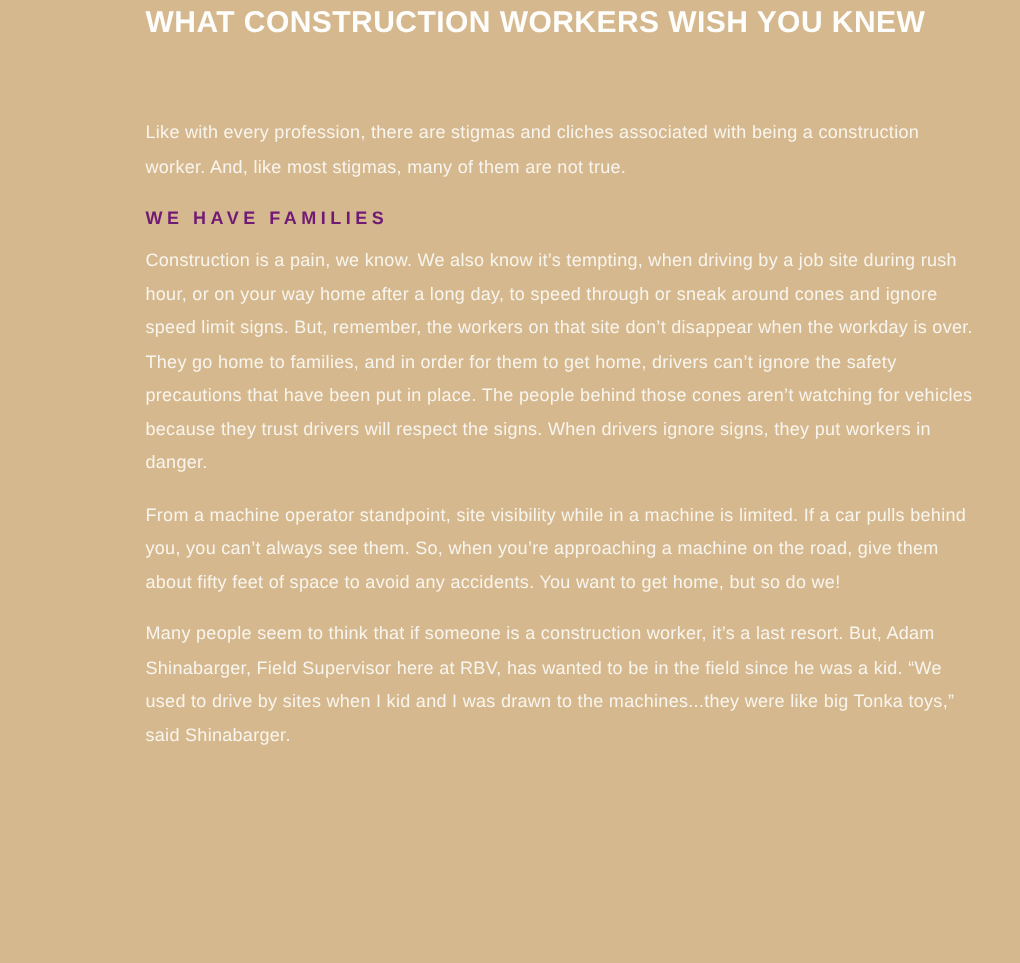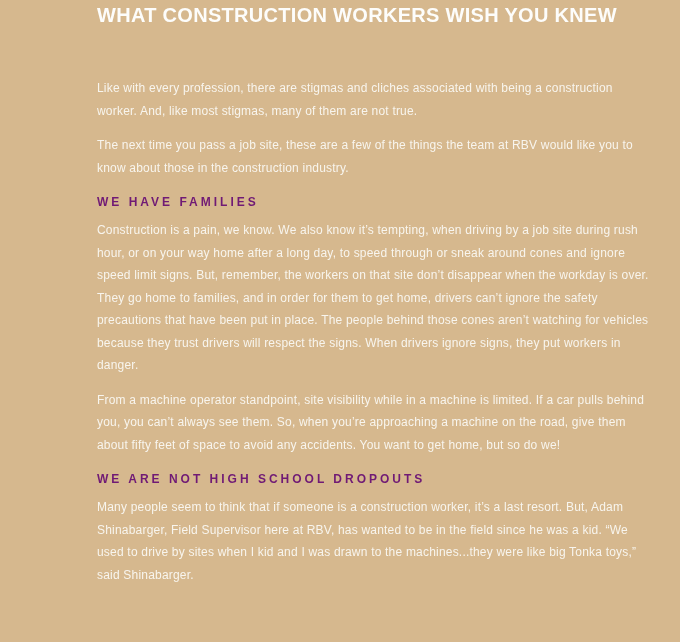--- a/index.html
+++ b/index.html
@@ -46,25 +46,23 @@
 </style>
 </head>
 <body>
 
 <div class="article">
 
   <h1 class="page-title">WHAT CONSTRUCTION WORKERS WISH YOU KNEW</h1>
 
   <p class="body-para">Like with every profession, there are stigmas and cliches associated with being a construction worker. And, like most stigmas, many of them are not true.</p>
 
-  <p class="body-para">The next time you pass a job site, these are a few of the things the team at RBV would like you to know about those in the construction industry.</p>
 
   <h2 class="section-heading">WE HAVE FAMILIES</h2>
 
   <p class="body-para">Construction is a pain, we know. We also know it’s tempting, when driving by a job site during rush hour, or on your way home after a long day, to speed through or sneak around cones and ignore speed limit signs. But, remember, the workers on that site don’t disappear when the workday is over. They go home to families, and in order for them to get home, drivers can’t ignore the safety precautions that have been put in place. The people behind those cones aren’t watching for vehicles because they trust drivers will respect the signs. When drivers ignore signs, they put workers in danger.</p>
 
   <p class="body-para">From a machine operator standpoint, site visibility while in a machine is limited. If a car pulls behind you, you can’t always see them. So, when you’re approaching a machine on the road, give them about fifty feet of space to avoid any accidents. You want to get home, but so do we!</p>
 
-  <h2 class="section-heading">WE ARE NOT HIGH SCHOOL DROPOUTS</h2>
 
   <p class="body-para">Many people seem to think that if someone is a construction worker, it’s a last resort. But, Adam Shinabarger, Field Supervisor here at RBV, has wanted to be in the field since he was a kid. “We used to drive by sites when I kid and I was drawn to the machines...they were like big Tonka toys,” said Shinabarger.</p>
 
 </div>
 
 </body></html>

